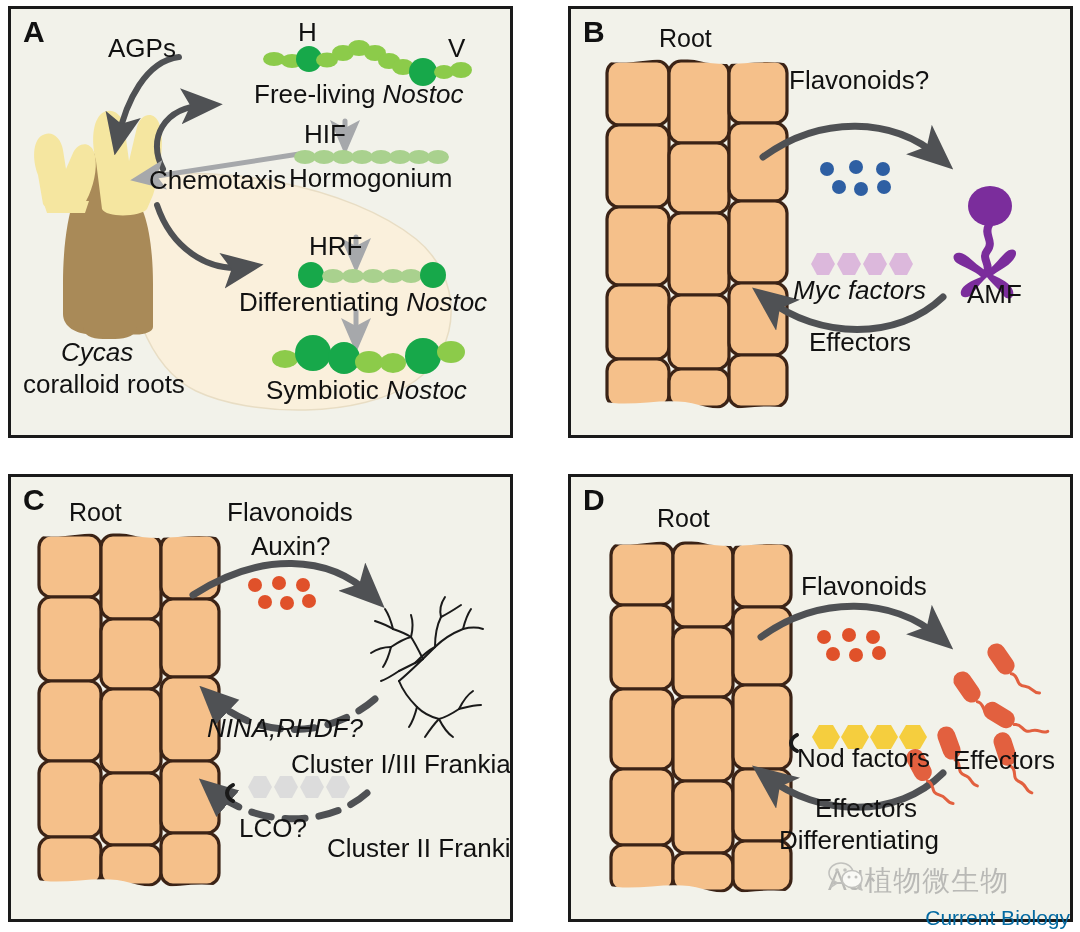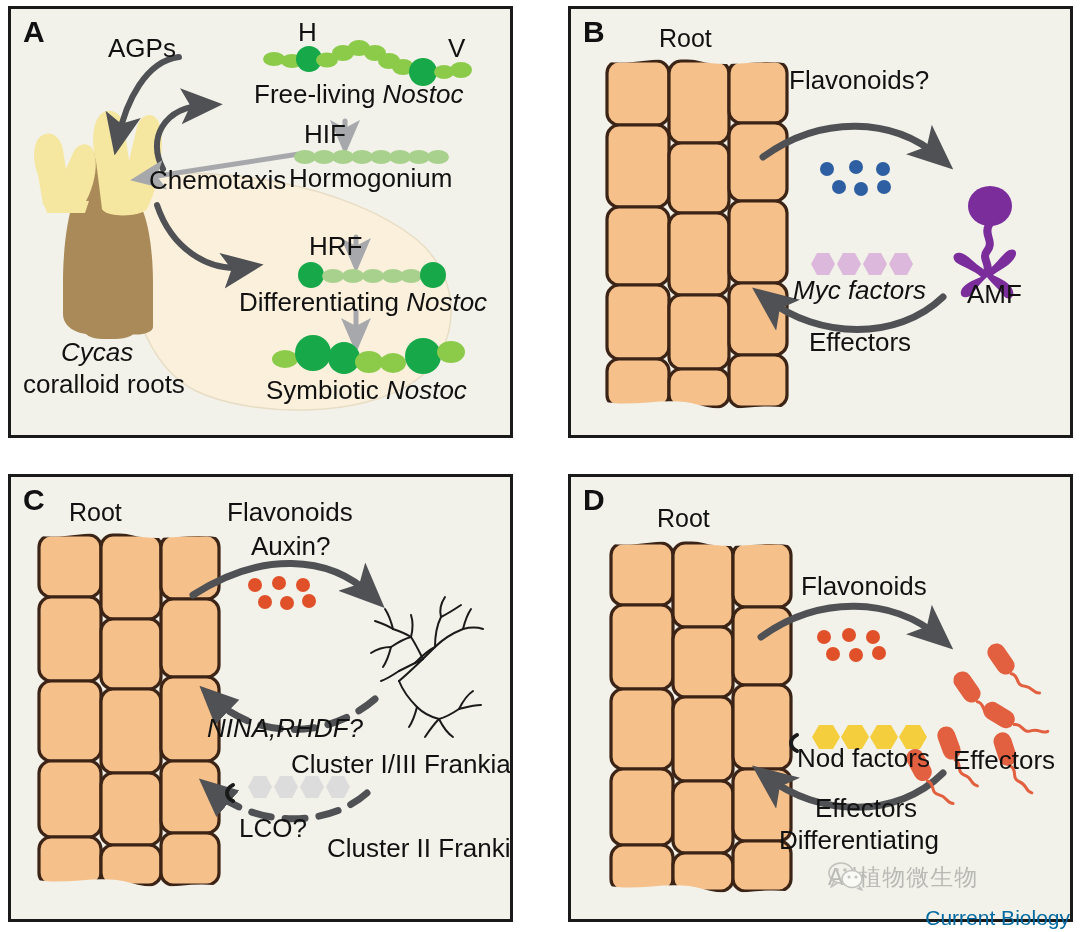--- a/index.html
+++ b/index.html
@@ -65,21 +65,21 @@
   #watermark {
     position: absolute;
     left: 828px;
     top: 862px;
     display: flex;
     align-items: center;
     gap: 7px;
     opacity: 0.55;
   }
   #watermark-text {
-    font-size: 23px;
+    font-size: 28px;
     color: #8c8c8c;
     letter-spacing: 1px;
   }
 </style>
 </head>
 <body>
 
 <div id="figure">
 
   <div class="panel" id="panel-a">

